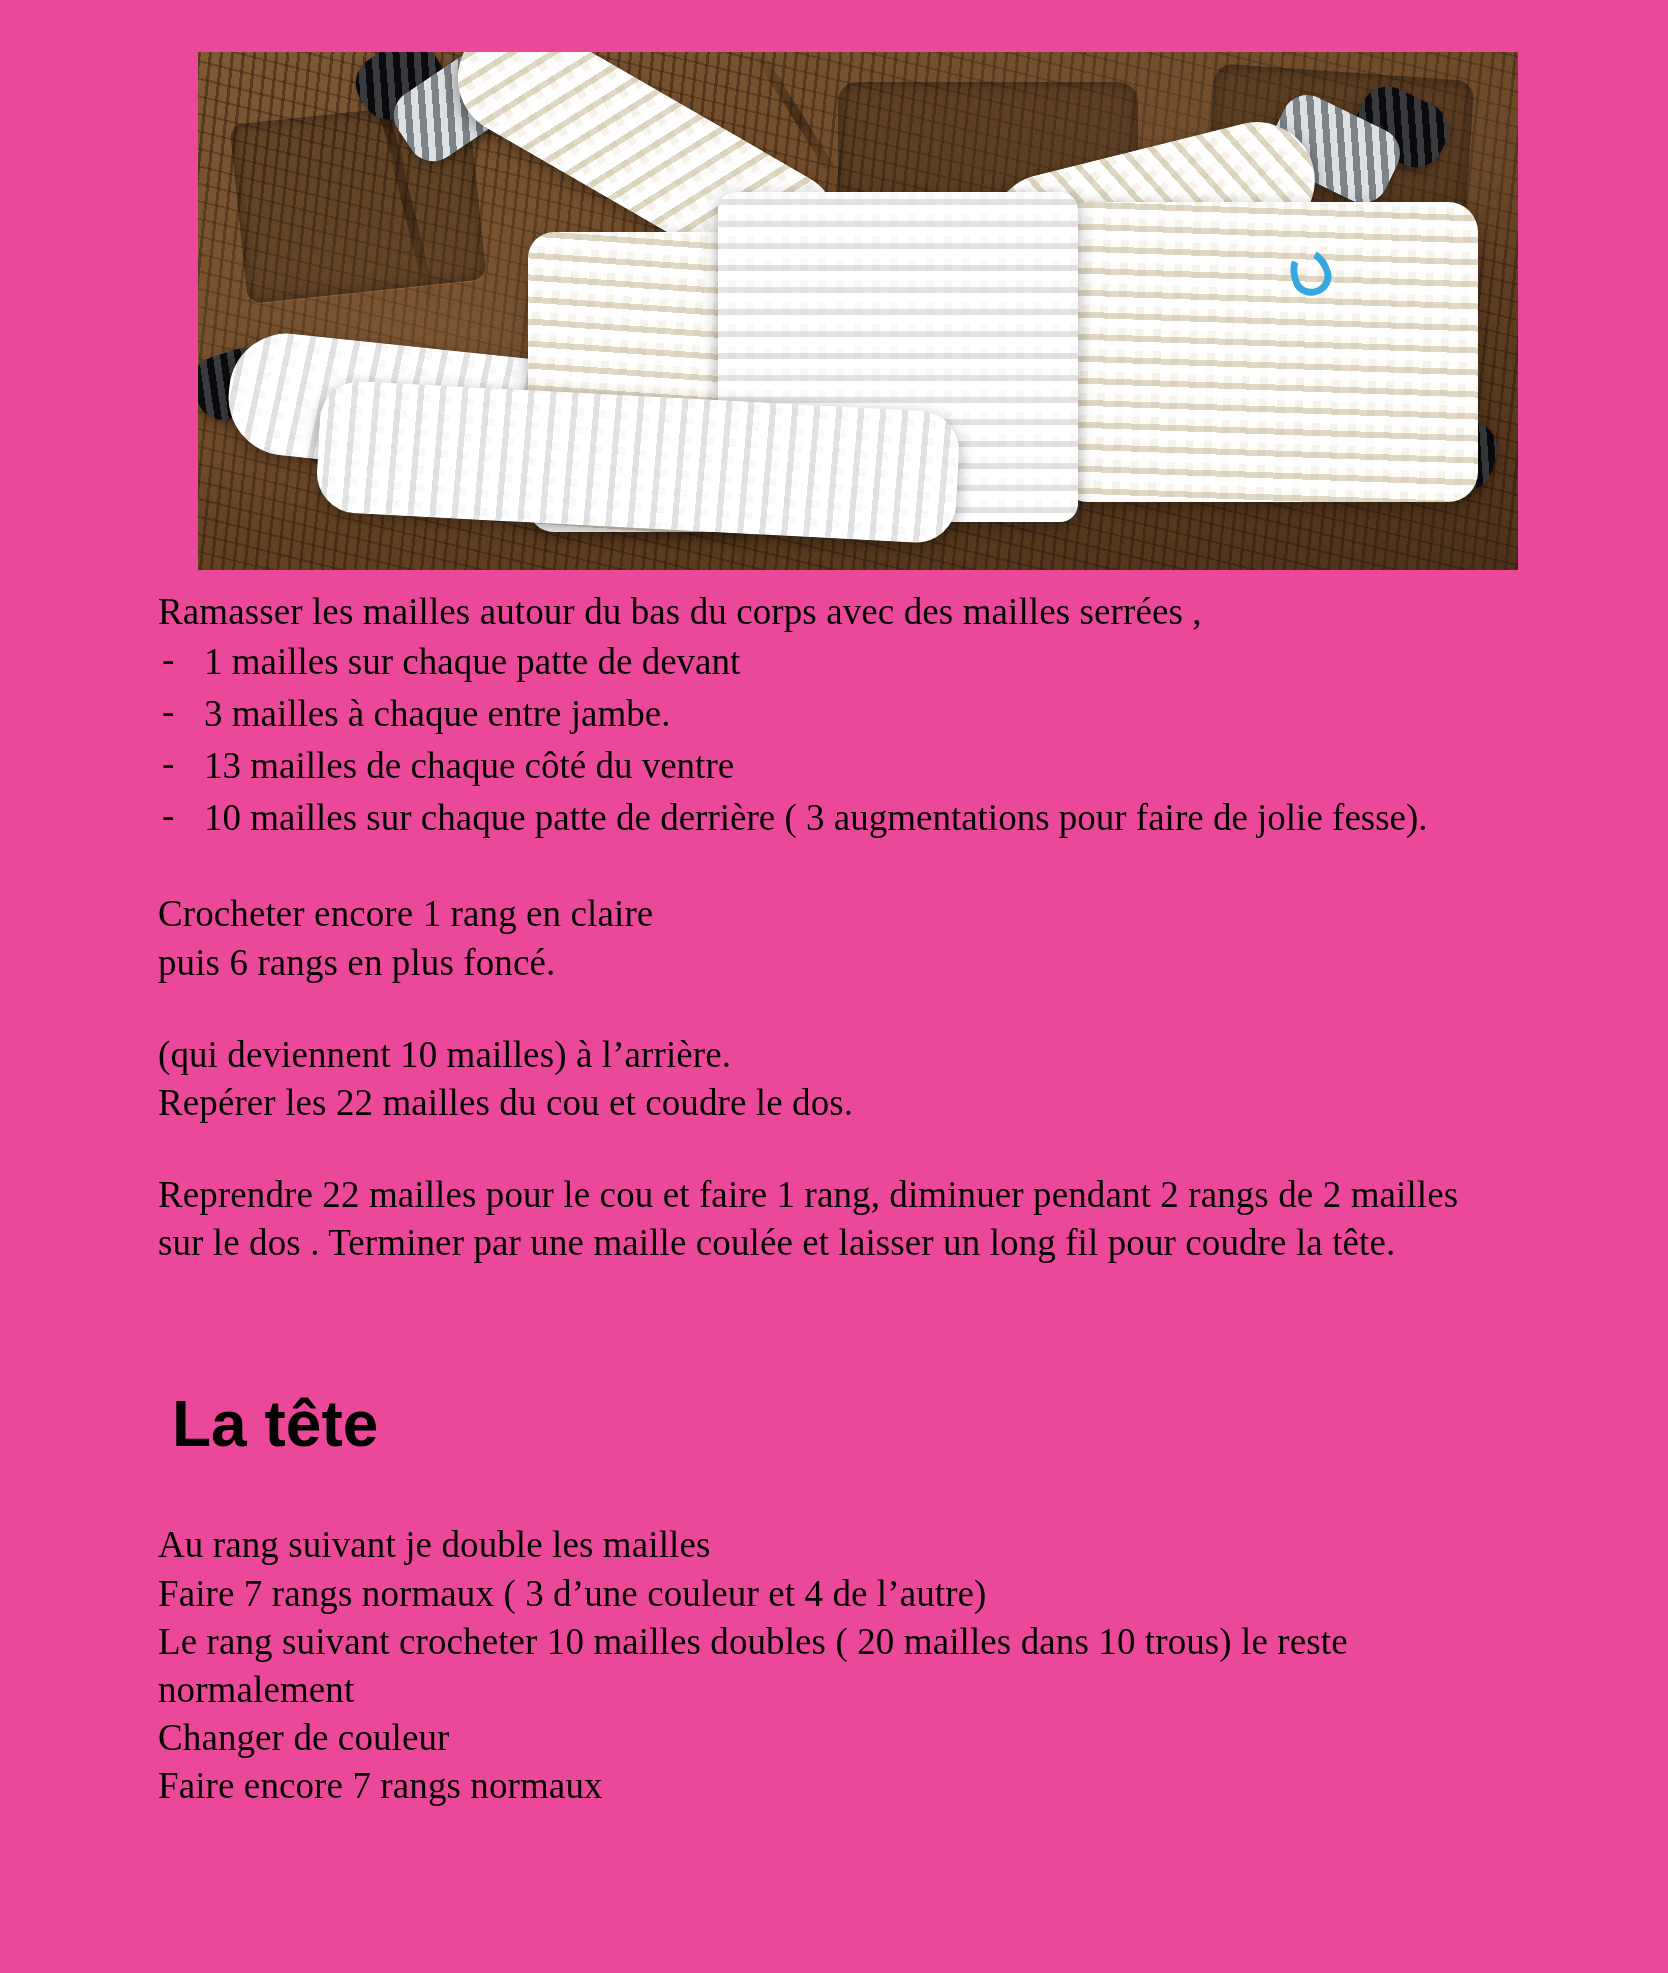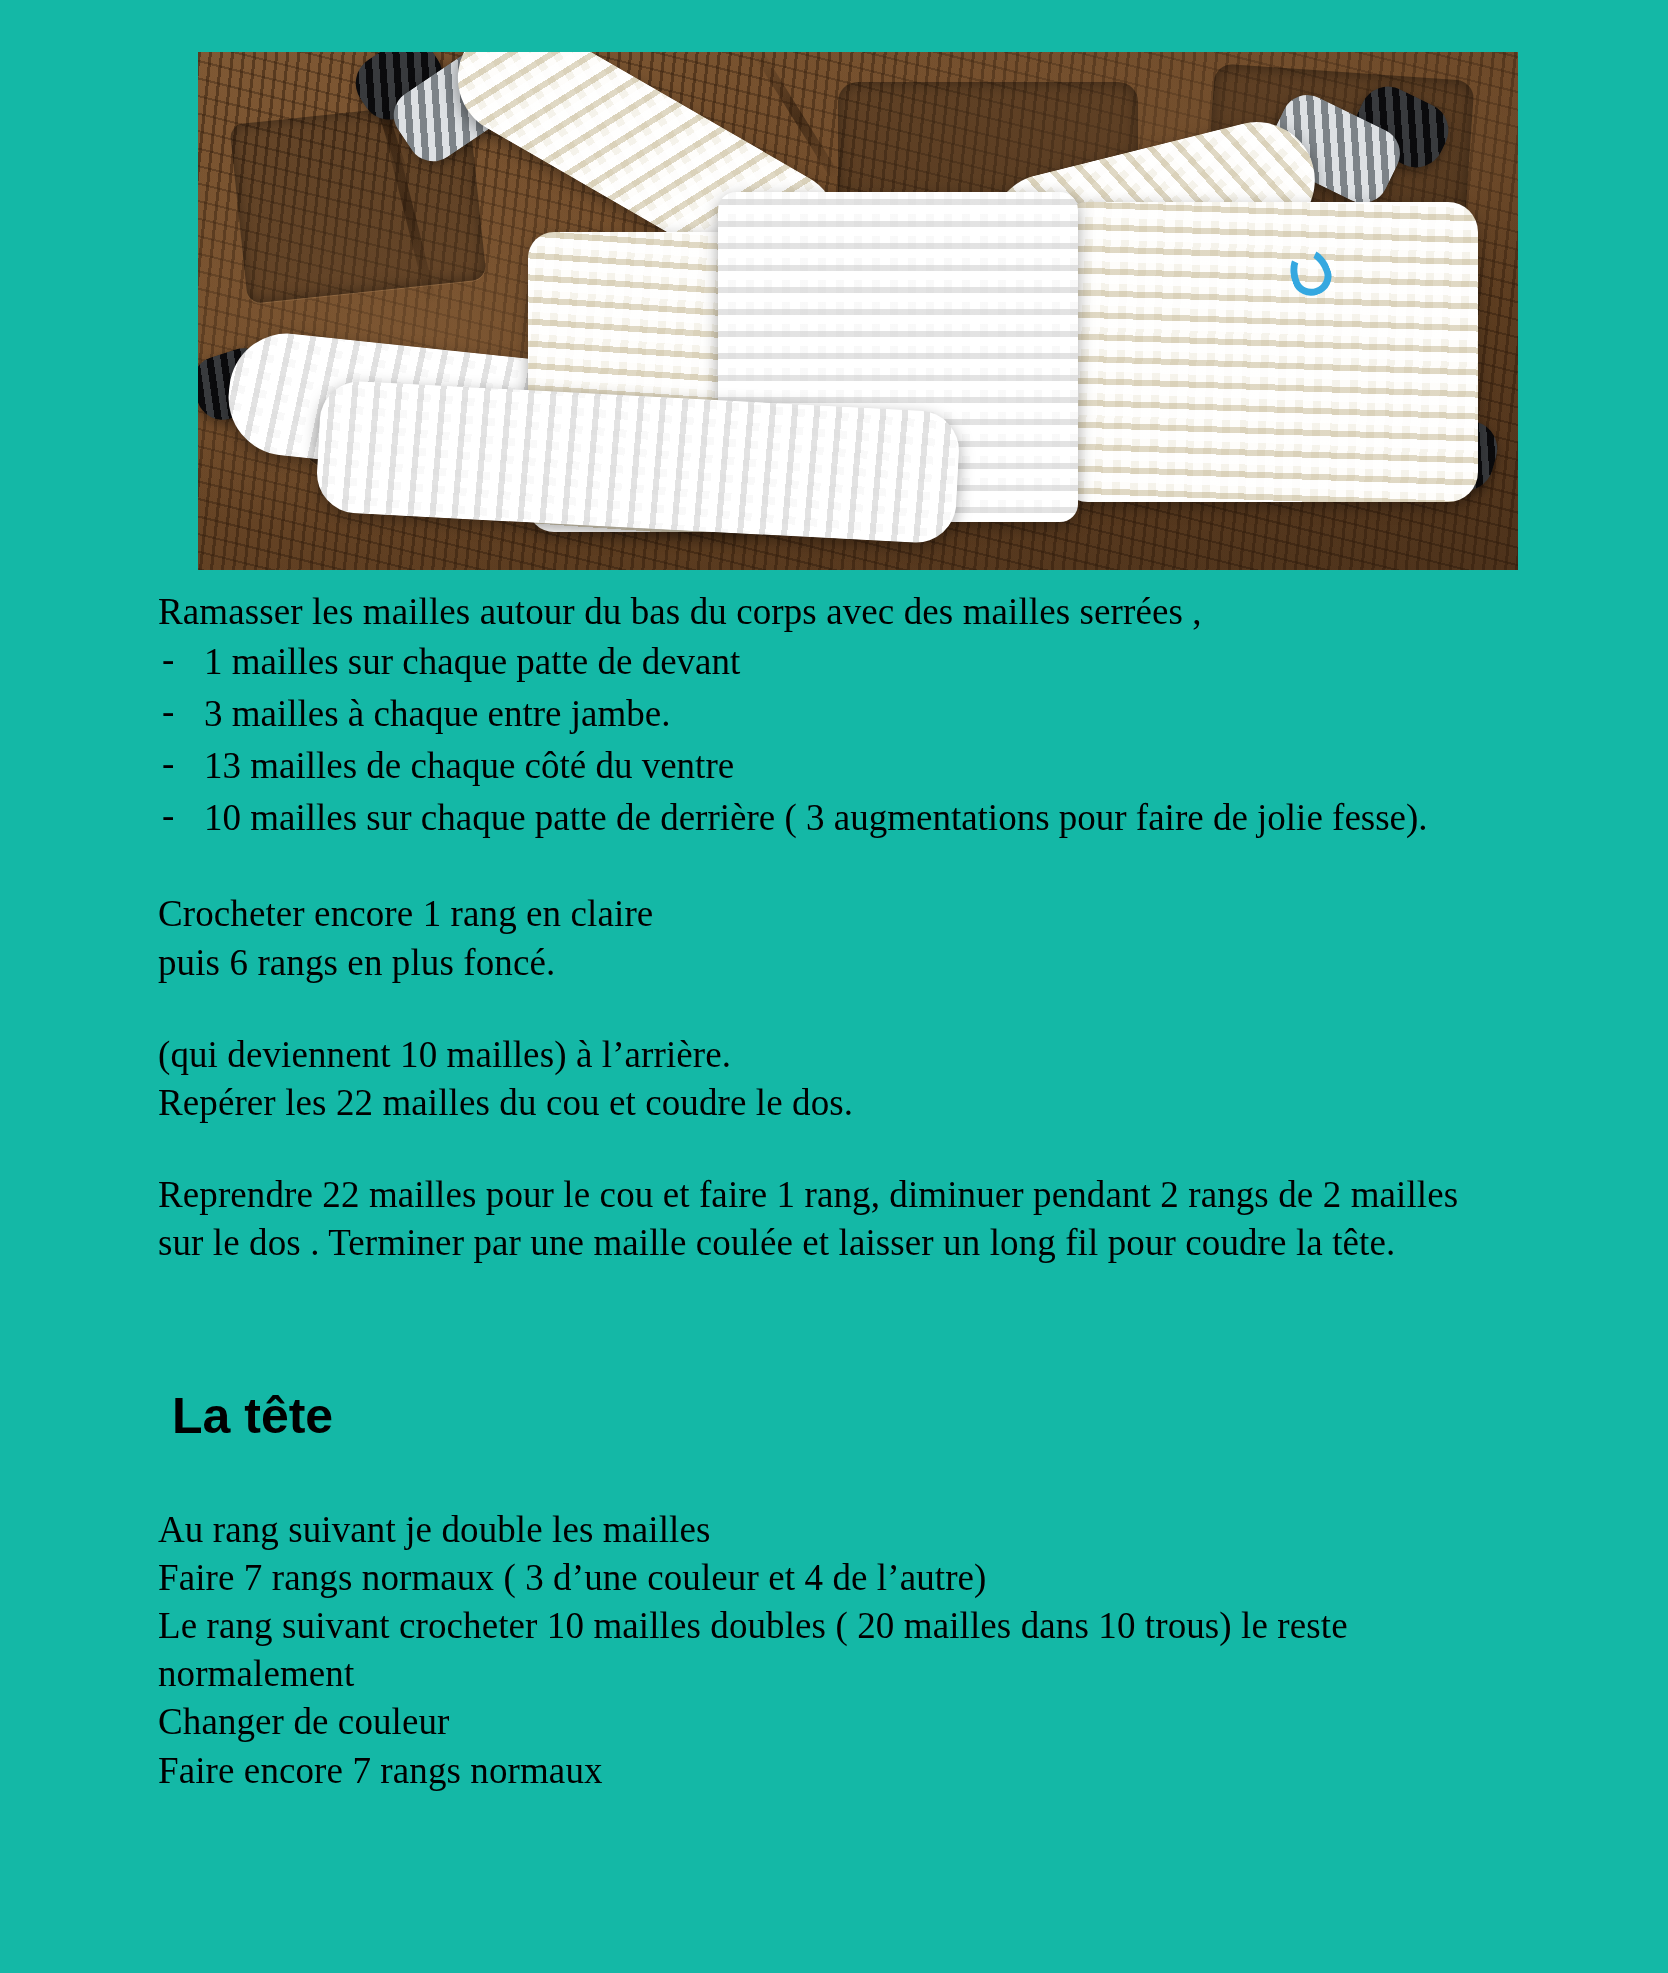--- a/index.html
+++ b/index.html
@@ -12,21 +12,21 @@
     height: 1973px;
     font-family: "Liberation Serif", "DejaVu Serif", serif;
     color: #000000;
     overflow: hidden;
   }
 
   .page {
     position: relative;
     width: 1668px;
     height: 1973px;
-    background: #14b8a6;
+    background: #ec4899;
   }
 
   
   .photo-figure {
     position: absolute;
     left: 158px;
     top: 36px;
     width: 1320px;
     height: 518px;
     overflow: hidden;
@@ -151,21 +151,21 @@
     position: absolute;
     left: 4px;
     top: -2px;
     font-size: 37px;
     line-height: 1.30;
   }
 
   .section-title {
     font-family: "Liberation Sans", "DejaVu Sans", sans-serif;
     font-weight: bold;
-    font-size: 50px;
+    font-size: 64px;
     line-height: 1.1;
     margin: 0 0 0 14px;
     letter-spacing: 0px;
   }
 </style>
 </head>
 <body>
 
 <div class="page">
 

